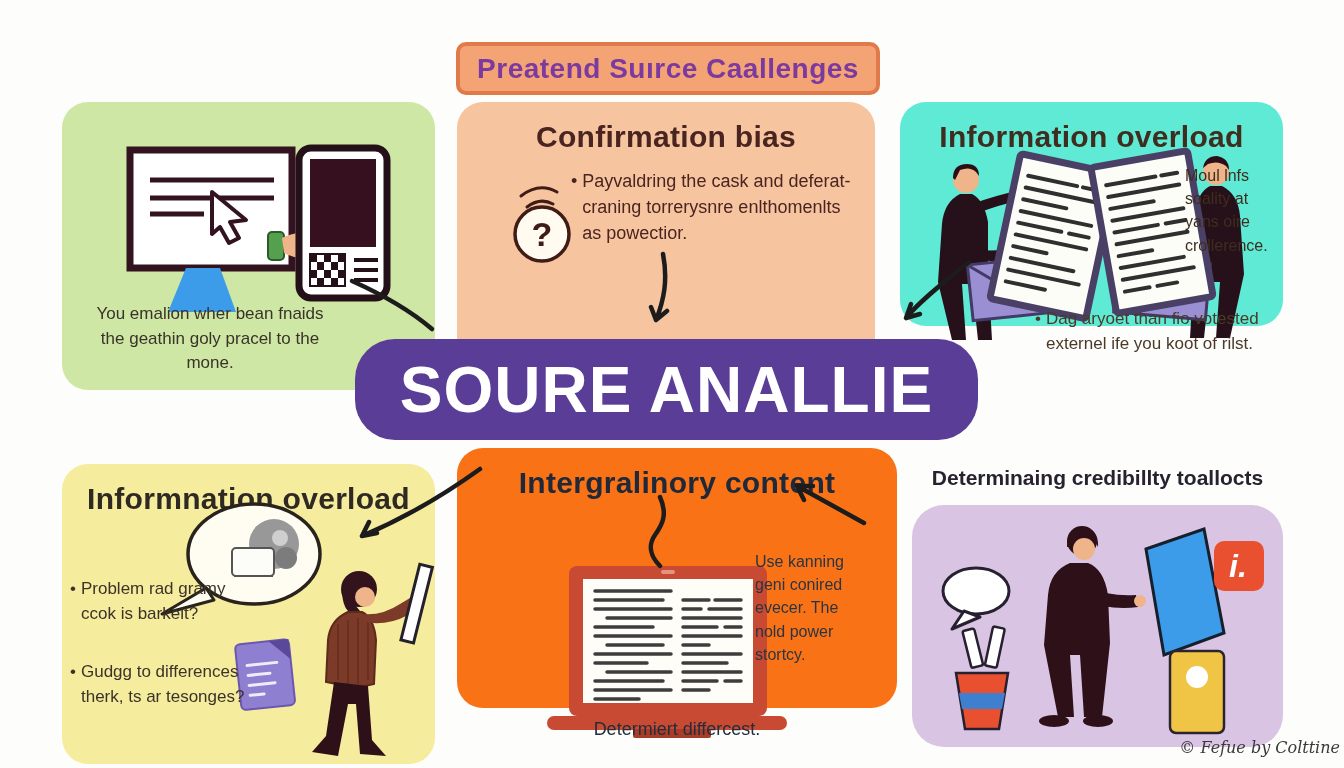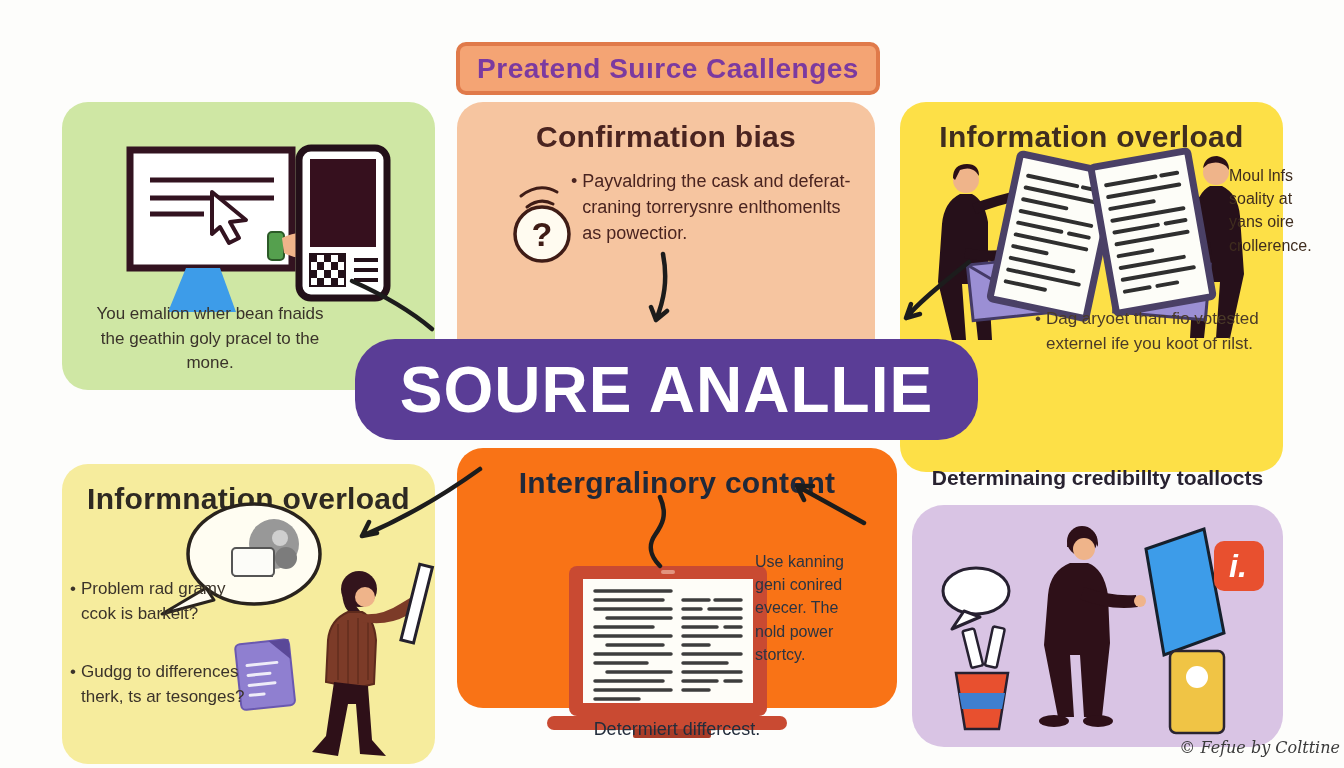--- a/index.html
+++ b/index.html
@@ -9,21 +9,21 @@
   
   .header-banner{position:absolute;left:456px;top:30px;width:424px;height:53px;
     background:#f4a474;border:4px solid #e07a4a;border-radius:10px;box-sizing:border-box;
     display:flex;align-items:center;justify-content:center;margin-top:12px;}
   .header-banner span{font-size:28px;font-weight:bold;color:#7b3aa0;letter-spacing:.5px;}
 
   
   .panel{position:absolute;border-radius:26px;}
   .p-green{left:62px;top:102px;width:373px;height:288px;background:#cfe7a4;}
   .p-orange{left:457px;top:102px;width:418px;height:288px;background:#f6c5a0;}
-  .p-yellow-tr{left:900px;top:102px;width:383px;height:370px;background:#fde047;}
+  .p-yellow-tr{left:900px;top:102px;width:383px;height:224px;background:#5eead4;}
   .p-yellow-bl{left:62px;top:448px;width:373px;height:300px;background:#f6ec9d;margin-top:16px;}
   .p-blue{left:457px;top:448px;width:418px;height:260px;background:#f97316;padding-left:22px;}
   .p-lavender{left:912px;top:505px;width:371px;height:242px;background:#d9c4e4;border-radius:32px;}
 
   .panel svg{position:absolute;left:0;top:0;}
 
   .panel-title{position:absolute;top:18px;left:0;right:0;text-align:center;
     font-size:30px;font-weight:bold;letter-spacing:.3px;}
   .t-maroon{color:#4a2420;} .t-brown{color:#3f2d1f;} .t-dark{color:#2e2922;} .t-navy{color:#20293a;}
 
@@ -123,21 +123,21 @@
       </g>
       <g transform="rotate(5 262 186)">
         <rect x="216" y="158" width="92" height="56" fill="#9b8fd4" stroke="#443a66" stroke-width="3"></rect>
         <path d="M216 158 L262 192 L308 158" stroke="#443a66" stroke-width="3" fill="none"></path>
       </g>
       <g transform="rotate(-10 252 130)">
         <rect x="203" y="56" width="98" height="148" rx="3" fill="#fdfdf8" stroke="#4a4066" stroke-width="7"></rect>
         <path d="M215 76 H265 M271 76 H287 M215 88 H287 M215 100 H259 M215 112 H287 M215 124 H259 M267 124 H287 M215 136 H287 M215 148 H249 M215 160 H279 M215 172 H287 M215 184 H240 M248 184 H268" stroke="#2f2f2f" stroke-width="4" fill="none" stroke-linecap="round"></path>
       </g>
     </svg>
-    <div class="body-text" style="left:285px;top:62px;width:96px;font-size:16px;color:#3f2d1f;margin-left:44px;">Moul lnfs soality at yans oire crollerence.</div>
+    <div class="body-text" style="left:285px;top:62px;width:96px;font-size:16px;color:#3f2d1f;">Moul lnfs soality at yans oire crollerence.</div>
     <div class="body-text bullet-row" style="left:135px;top:205px;width:245px;color:#4a3a28;">
       <span class="bullet-dot">•</span>
       <span>Dag aryoet than fio votested externel ife you koot of rilst.</span>
     </div>
   </div>
 
   <div class="panel p-yellow-bl">
     <div class="panel-title t-dark">Informnation overload</div>
     <svg width="373" height="300" viewBox="0 0 373 300">
       <g>

